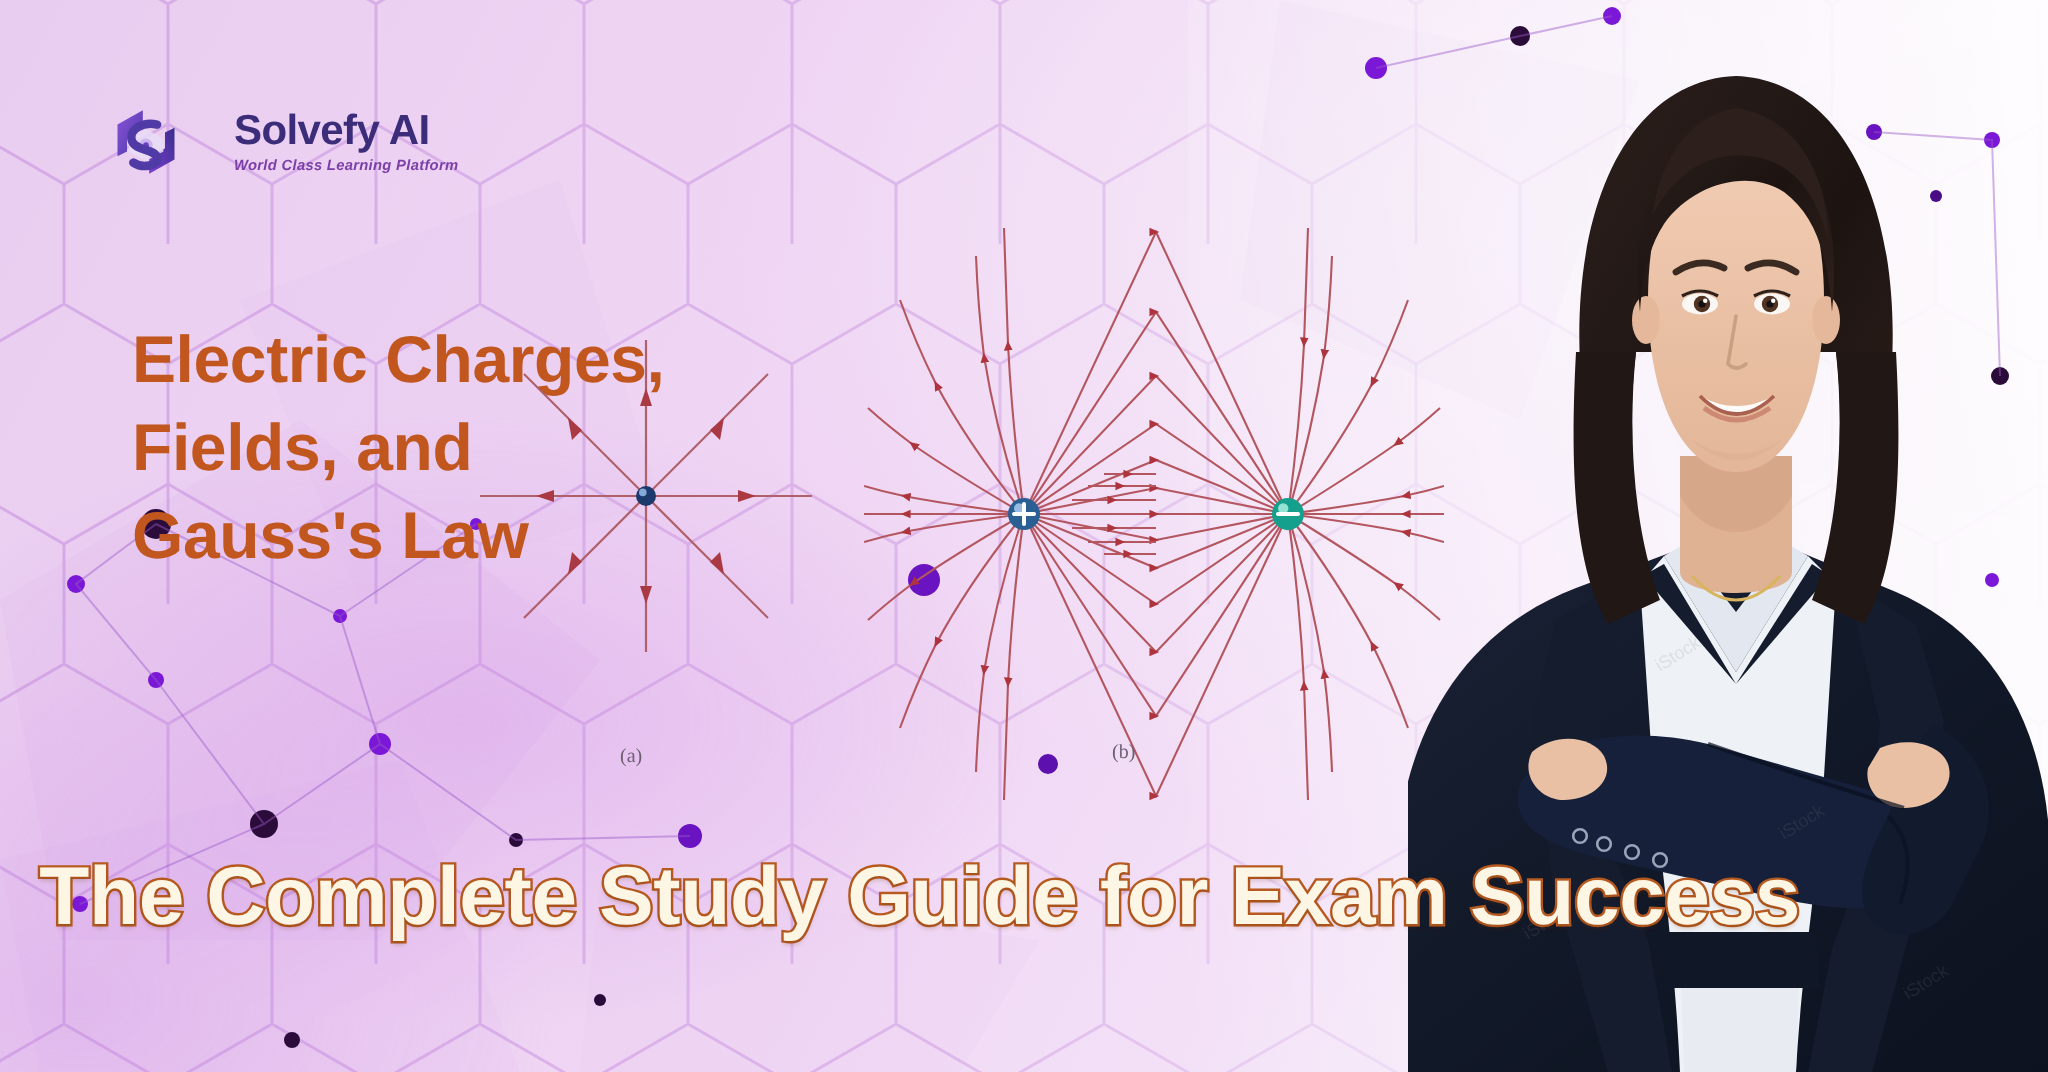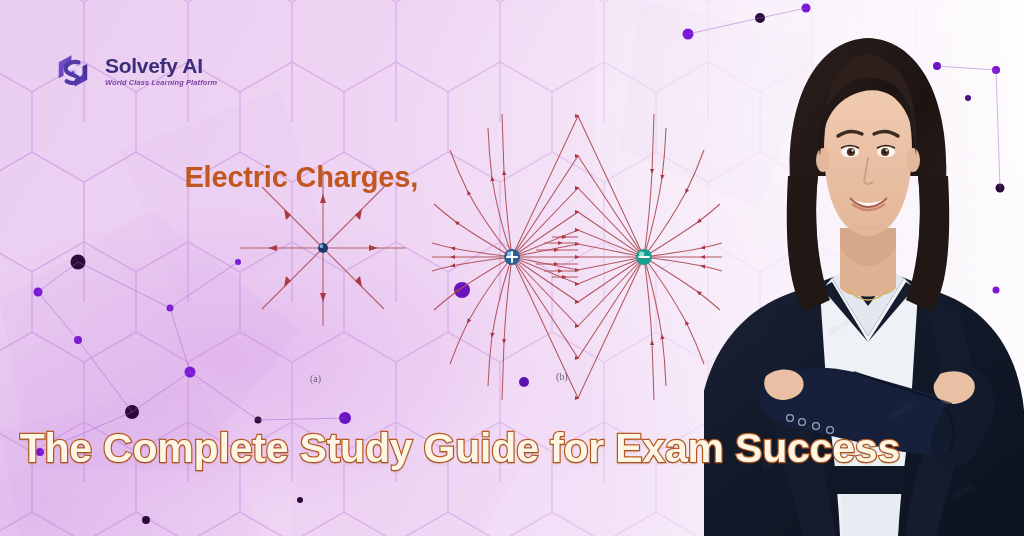--- a/index.html
+++ b/index.html
@@ -37,43 +37,43 @@
   .bg-lightwash {
     position:absolute; right:0; top:0;
     width:42%; height:100%;
     background:linear-gradient(260deg, rgba(255,255,255,0.88) 0%, rgba(255,255,255,0.45) 42%, rgba(255,255,255,0) 100%);
   }
   .bg-dots { position:absolute; inset:0; }
 
   
   .logo-wrap {
     position:absolute; left:54px; top:52px;
-    display:flex; align-items:center; gap:13px;
+    display:flex; align-items:center; gap:25px;
   }
   .logo-mark { width:38px; height:38px; flex:none; }
   .logo-text-col { display:flex; flex-direction:column; line-height:1; }
   .logo-name {
     font-size:21px; font-weight:bold; color:#3b2d7a;
     letter-spacing:-0.3px;
   }
   .logo-tag {
     font-size:7.4px; font-weight:bold; color:#7b3fa8;
     letter-spacing:0.15px; margin-top:3px; white-space:nowrap;font-style:italic;
   }
 
   
   .unit-title {
     position:absolute; left:228px; top:58px;
     font-size:27px; font-weight:bold; color:#1f2f9e;
     letter-spacing:-0.2px; white-space:nowrap;
   }
   .main-title {
     position:absolute; left:66px; top:158px;
-    width:352px; text-align:right;
-    font-size:29px; font-weight:bold; line-height:1.33;
+    width:352px; text-align:left;
+    font-size:33px; font-weight:bold; line-height:1.33;
     color:#c1561f; letter-spacing:-0.2px;
   }
   .main-title .ln { display:block; }
 
   
   .banner {
     position:absolute; left:0; top:426px;
     width:900px; text-align:right;
     font-size:41px; font-weight:bold; line-height:1.1;
     color:#fdf6e4;
@@ -193,20 +193,22 @@
     </svg>
     <div class="logo-text-col">
       <span class="logo-name">Solvefy AI</span>
       <span class="logo-tag">World  Class Learning Platform</span>
     </div>
   </div>
 
 
   <div class="main-title">
     <span class="ln">Electric Charges,</span>
+    <span class="ln">Fields, and</span>
+    <span class="ln">Gauss's Law</span>
   </div>
 
   <svg class="diagram-a" viewBox="0 0 170 160">
     <g stroke="#b0606a" stroke-width="1.1" fill="none">
       <line x1="85" y1="80" x2="168" y2="80"></line>
       <line x1="85" y1="80" x2="2" y2="80"></line>
       <line x1="85" y1="80" x2="85" y2="2"></line>
       <line x1="85" y1="80" x2="85" y2="158"></line>
       <line x1="85" y1="80" x2="146" y2="19"></line>
       <line x1="85" y1="80" x2="24" y2="19"></line>

